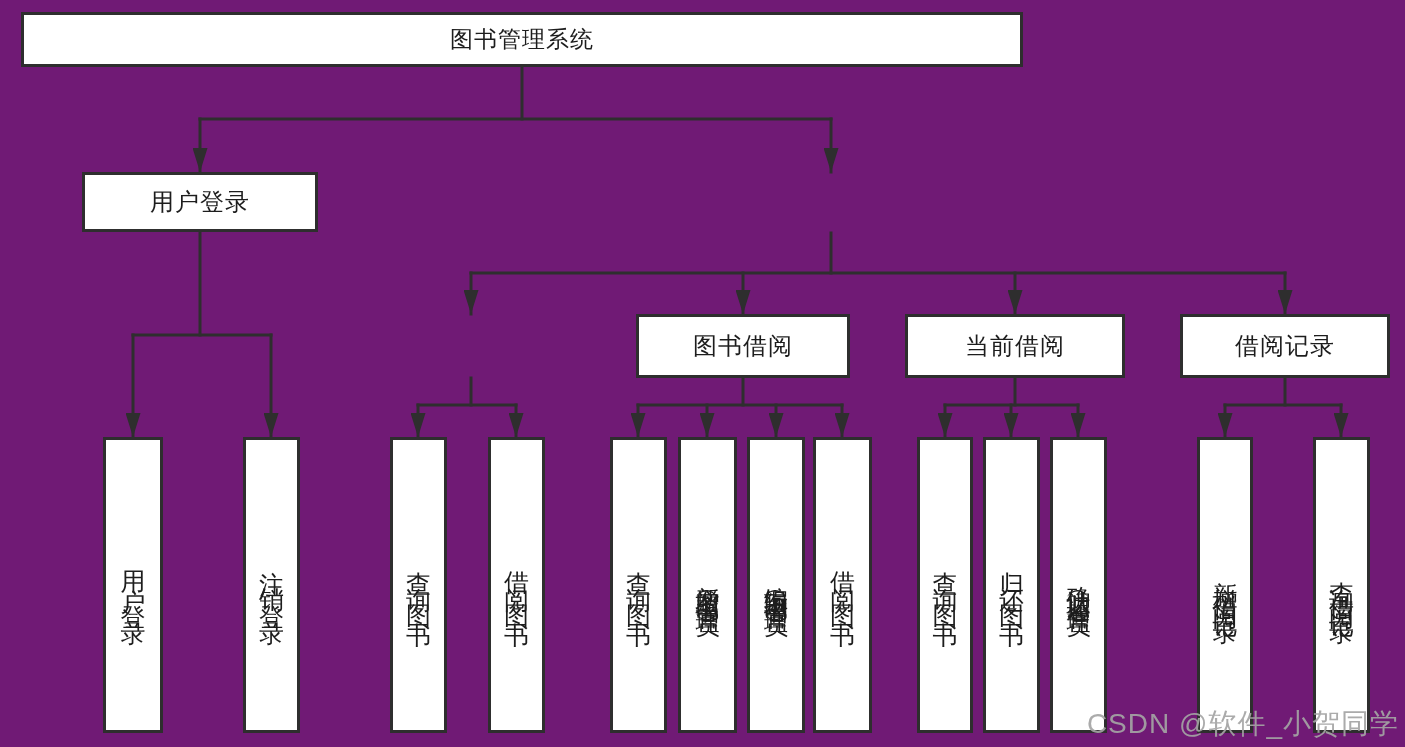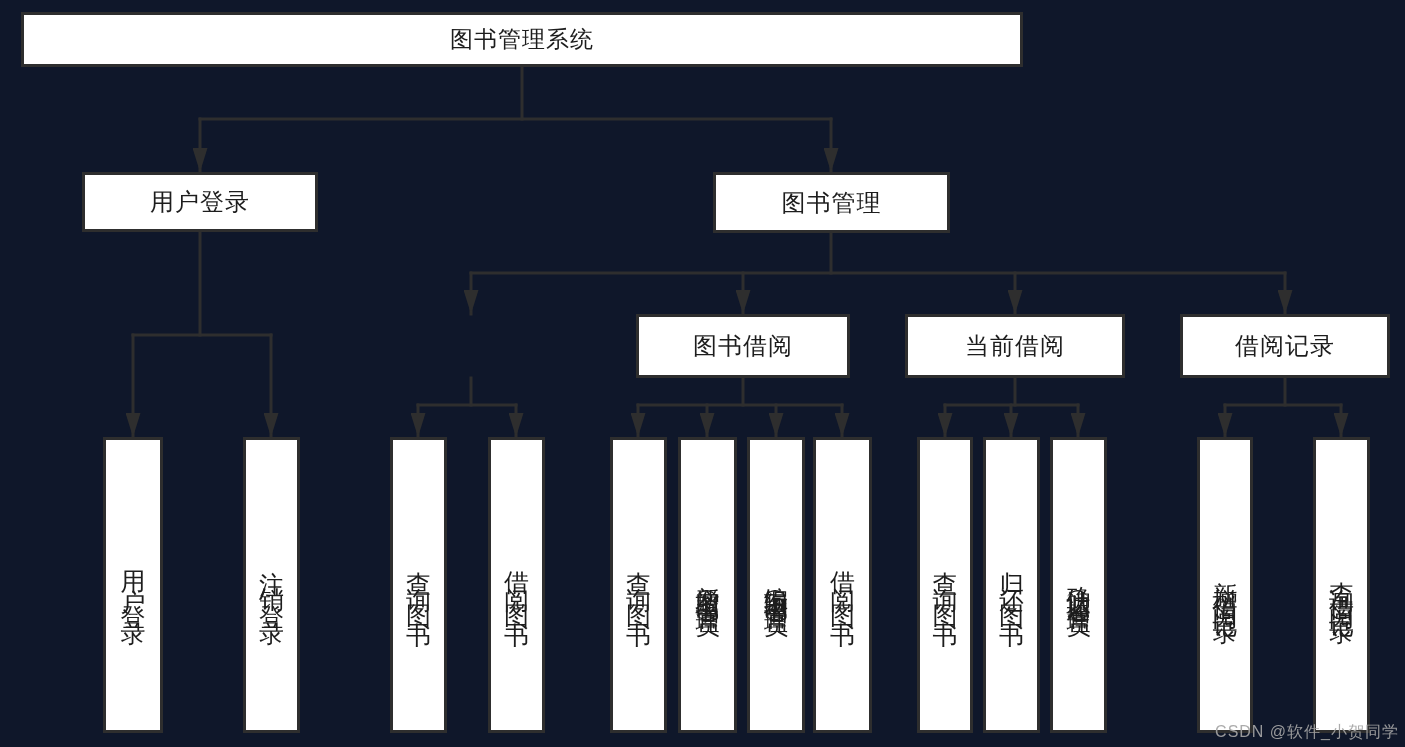--- a/index.html
+++ b/index.html
@@ -1,17 +1,17 @@
 <!DOCTYPE html>
 <html><head>
 <meta charset="utf-8">
 <style>
   html,body{margin:0;padding:0;background:#ffffff;}
   #canvas{
-    position:relative;width:1405px;height:747px;background:#0f172a;overflow:hidden;
+    position:relative;width:1405px;height:747px;background:#701a75;overflow:hidden;
     font-family:"Liberation Sans",sans-serif;color:#1d1d1d;
   }
   .node{
     position:absolute;box-sizing:border-box;background:#ffffff;
     border:3px solid #2e2e2e;display:flex;align-items:center;justify-content:center;
     z-index:2;
   }
   .hlabel{
     font-size:24px;color:#1d1d1d;white-space:nowrap;letter-spacing:1px;
   }
@@ -20,21 +20,21 @@
   .vlabel{
     writing-mode:vertical-rl;text-orientation:mixed;
     font-size:25px;color:#1d1d1d;line-height:1;white-space:nowrap;
   }
   .vlabel.loose{letter-spacing:17px;}
   .vlabel.medium{letter-spacing:8px;}
   .vlabel.tight{letter-spacing:4px;font-size:24px;}
   #wires{position:absolute;left:0;top:0;z-index:1;}
   #watermark{
     position:absolute;right:6px;bottom:4px;z-index:3;
-    font-size:16px;color:rgba(164,164,164,0.92);letter-spacing:1px;white-space:nowrap;
+    font-size:28px;color:rgba(164,164,164,0.92);letter-spacing:1px;white-space:nowrap;
   }
 </style>
 </head>
 <body>
 
 <div id="canvas">
 
   <svg id="wires" width="1405" height="747" viewBox="0 0 1405 747">
     <defs>
       <marker id="arrow" markerWidth="8" markerHeight="5" refX="8" refY="2.5" orient="auto" markerUnits="strokeWidth">
@@ -99,23 +99,20 @@
     </g>
   </svg>
 
   <div class="node root" style="left:21px;top:12px;width:1002px;height:55px;">
     <span class="hlabel">图书管理系统</span>
   </div>
 
   <div class="node" style="left:82px;top:172px;width:236px;height:60px;">
     <span class="hlabel">用户登录</span>
   </div>
-  <div class="node" style="left:713px;top:172px;width:237px;height:61px;">
-    <span class="hlabel">图书管理</span>
-  </div>
 
   <div class="node" style="left:636px;top:314px;width:214px;height:64px;">
     <span class="hlabel">图书借阅</span>
   </div>
   <div class="node" style="left:905px;top:314px;width:220px;height:64px;">
     <span class="hlabel">当前借阅</span>
   </div>
   <div class="node" style="left:1180px;top:314px;width:210px;height:64px;">
     <span class="hlabel">借阅记录</span>
   </div>

